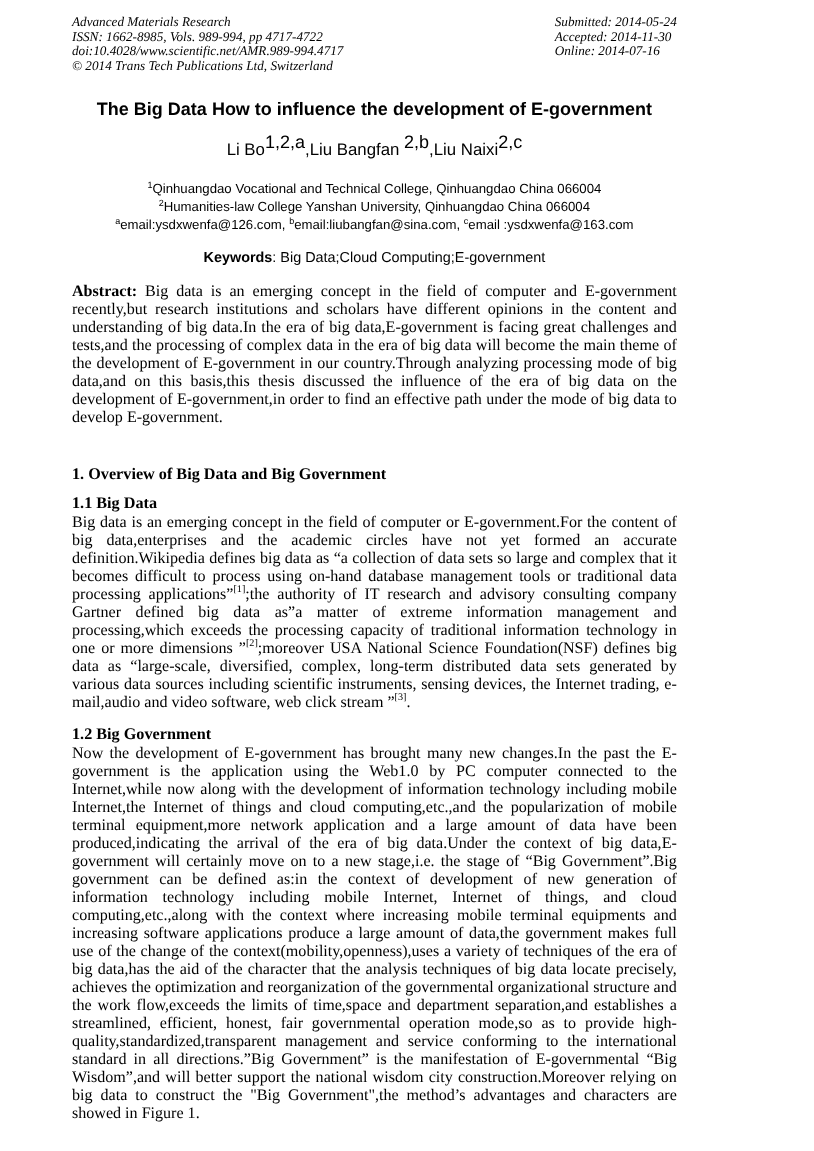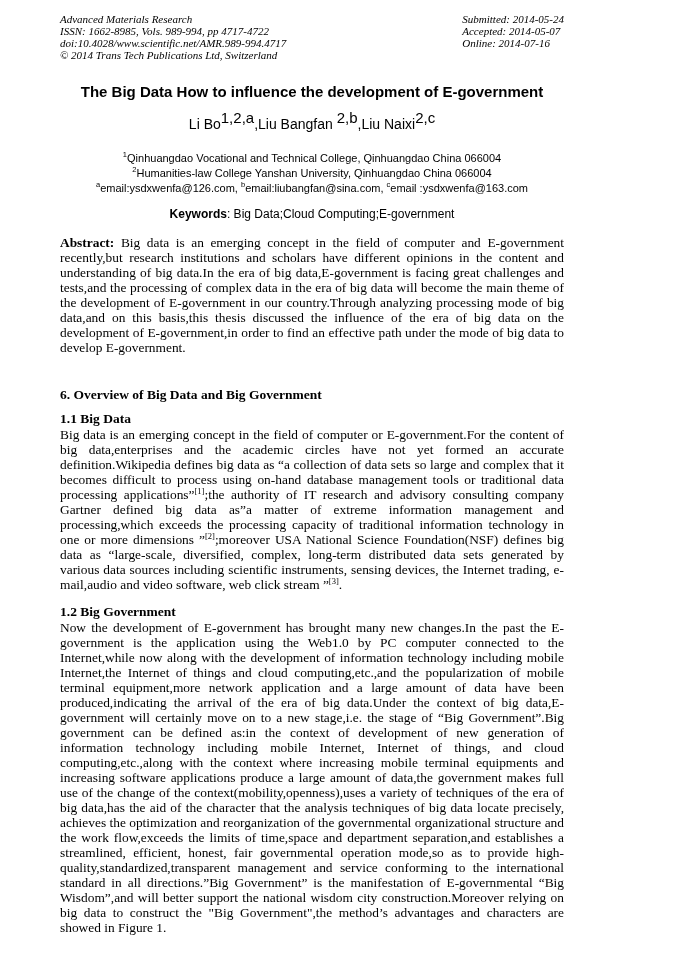--- a/index.html
+++ b/index.html
@@ -75,40 +75,40 @@
 
   <header class="hdr">
     <div class="hdr-left">
       <div>Advanced Materials Research</div>
       <div>ISSN: 1662-8985, Vols. 989-994, pp 4717-4722</div>
       <div>doi:10.4028/www.scientific.net/AMR.989-994.4717</div>
       <div>© 2014 Trans Tech Publications Ltd, Switzerland</div>
     </div>
     <div class="hdr-right">
       <div>Submitted: 2014-05-24</div>
-      <div>Accepted: 2014-05-07</div>
+      <div>Accepted: 2014-11-30</div>
       <div>Online: 2014-07-16</div>
     </div>
   </header>
 
   <h1 class="title">The Big Data How to influence the development of E-government</h1>
 
   <div class="authors"><span>Li Bo</span><sup>1,2,a</sup><span>,Liu Bangfan </span><sup>2,b</sup><span>,Liu Naixi</span><sup>2,c</sup></div>
 
   <div class="affil">
     <div><sup>1</sup><span>Qinhuangdao Vocational and Technical College, Qinhuangdao China 066004</span></div>
     <div><sup>2</sup><span>Humanities-law College Yanshan University, Qinhuangdao China 066004</span></div>
     <div><sup>a</sup><span>email:ysdxwenfa@126.com, </span><sup>b</sup><span>email:liubangfan@sina.com, </span><sup>c</sup><span>email :ysdxwenfa@163.com</span></div>
   </div>
 
   <div class="keywords"><b>Keywords</b><span>: Big Data;Cloud Computing;E-government</span></div>
 
   <p class="abstract"><b>Abstract:</b><span> Big data is an emerging concept in the field of computer and E-government recently,but research institutions and scholars have different opinions in the content and understanding of big data.In the era of big data,E-government is facing great challenges and tests,and the processing of complex data in the era of big data will become the main theme of the development of E-government in our country.Through analyzing processing mode of big data,and on this basis,this thesis discussed the influence of the era of big data on the development of E-government,in order to find an effective path under the mode of big data to develop E-government.</span></p>
 
-  <h2 class="sec">6. Overview of Big Data and Big Government</h2>
+  <h2 class="sec">1. Overview of Big Data and Big Government</h2>
 
   <h3 class="subsec">1.1 Big Data</h3>
   <p class="body"><span>Big data is an emerging concept in the field of computer or E-government.For the content of big data,enterprises and the academic circles have not yet formed an accurate definition.Wikipedia defines big data as “a collection of data sets so large and complex that it becomes difficult to process using on-hand database management tools or traditional data processing applications”</span><sup class="ref">[1]</sup><span>;the authority of IT research and advisory consulting company Gartner defined big data as”a matter of extreme information management and processing,which exceeds the processing capacity of traditional information technology in one or more dimensions ”</span><sup class="ref">[2]</sup><span>;moreover USA National Science Foundation(NSF) defines big data as “large-scale, diversified, complex, long-term distributed data sets generated by various data sources including scientific instruments, sensing devices, the Internet trading, e-mail,audio and video software, web click stream ”</span><sup class="ref">[3]</sup><span>.</span></p>
 
   <h3 class="subsec tight">1.2 Big Government</h3>
   <p class="body">Now the development of E-government has brought many new changes.In the past the E-government is the application using the Web1.0 by PC computer connected to the Internet,while now along with the development of information technology including mobile Internet,the Internet of things and cloud computing,etc.,and the popularization of mobile terminal equipment,more network application and a large amount of data have been produced,indicating the arrival of the era of big data.Under the context of big data,E-government will certainly move on to a new stage,i.e. the stage of “Big Government”.Big government can be defined as:in the context of development of new generation of information technology including mobile Internet, Internet of things, and cloud computing,etc.,along with the context where increasing mobile terminal equipments and increasing software applications produce a large amount of data,the government makes full use of the change of the context(mobility,openness),uses a variety of techniques of the era of big data,has the aid of the character that the analysis techniques of big data locate precisely,  achieves the optimization and reorganization of the governmental organizational structure and the work flow,exceeds the limits of time,space and department separation,and establishes a streamlined, efficient, honest, fair governmental operation mode,so as to provide high-quality,standardized,transparent management and service conforming to the international standard in all directions.”Big Government” is the manifestation of E-governmental “Big Wisdom”,and will better support the national wisdom city construction.Moreover relying on big data to construct the "Big Government",the method’s advantages and characters are showed in Figure 1.</p>
 
 </div>
 
 </body></html>

